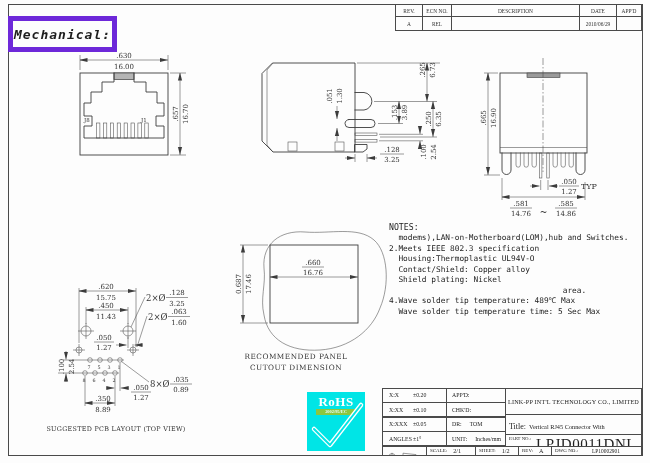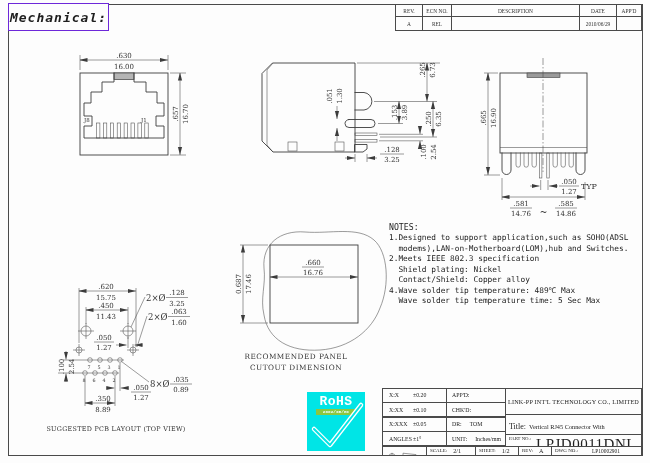--- a/index.html
+++ b/index.html
@@ -1,19 +1,19 @@
 <!DOCTYPE html>
 <html><head>
 <meta charset="utf-8">
 <style>
   html,body{margin:0;padding:0;background:#e8e8e8}
   .page{position:relative;width:650px;height:463px;background:#fdfdfd;overflow:hidden;
         font-family:"Liberation Serif",serif;color:#333}
   .frame{position:absolute;left:8px;top:4px;width:633px;height:450px;border:1px solid #4a4a4a}
-  .mech{position:absolute;left:8px;top:3px;width:99px;height:26px;border:1px solid #6d28d9;
+  .mech{position:absolute;left:8px;top:16px;width:99px;height:26px;border:5px solid #6d28d9;
         display:flex;align-items:center;justify-content:center;
         font:italic bold 13px "DejaVu Sans Mono",monospace;letter-spacing:1px;color:#1e1e1e;background:#fdfdfd}
   
   .rt{position:absolute;box-sizing:border-box;border:0.6px solid #4a4a4a;
       display:flex;align-items:center;justify-content:center;
       font-family:"Liberation Serif",serif;font-size:5.4px;color:#333;background:#fdfdfd}
   
   .notes{position:absolute;left:389px;top:221px;width:258px;color:#222;
          font-family:"DejaVu Sans Mono",monospace}
   .notes .nhd{font-size:8.2px;line-height:12px}
@@ -24,21 +24,21 @@
   .tn{stroke:#4a4a4a;stroke-width:0.55;fill:none}
   .cl{stroke:#4a4a4a;stroke-width:0.55;fill:none;stroke-dasharray:7 2 1.5 2}
   .dt{font-size:7px}
   .pfx{font-size:8.5px}
   .pl{font-size:4.8px}
   .jl{font-size:5.5px}
   .cap{font-size:7.3px;letter-spacing:0.5px}
   .cap2{font-size:6.4px;letter-spacing:0.3px}
   
   .rohs{position:absolute;left:307px;top:392px;width:58px;height:59px;background:#00e5e6;
-        font-family:Liberation Mono, monospace;text-align:center}
+        font-family:Liberation Serif, serif;text-align:center}
   .rohs .rt1{font-weight:bold;font-size:13px;color:#fff;letter-spacing:0.5px;padding-top:3px;line-height:13px}
   .rohs .rt2{width:40px;margin:1px auto 0;background:#8dc63f;color:#e8ffff;font-weight:bold;font-size:4.4px;line-height:6px}
   .rohs svg{position:absolute;left:0;top:0}
   
   .tblock{position:absolute;left:382px;top:388px;width:260px;height:67px;background:#fdfdfd}
   .tb{position:absolute;box-sizing:border-box;border:0.6px solid #4a4a4a;color:#222;
       font-family:"Liberation Serif",serif;overflow:hidden}
   .tb .lab{font-size:5px}
   .tb .val{font-size:6.2px}
   .tol{display:flex;align-items:center}
@@ -397,25 +397,26 @@
         <line class="tn" x1="85" y1="403" x2="115" y2="403" marker-start="url(#ms)" marker-end="url(#me)"></line>
         <text class="dt" x="103" y="400.8" text-anchor="middle">.350</text>
         <text class="dt" x="103" y="411.5" text-anchor="middle">8.89</text>
       </g>
       <text class="cap2" x="116" y="431" text-anchor="middle">SUGGESTED PCB LAYOUT (TOP VIEW)</text>
     </g>
   </svg>
 
   <div class="notes">
     <div class="nhd">NOTES:</div>
-    <div class="nln">1.Designed to support application,such as SOHO(ADSL</div>
     <div class="nln">  modems),LAN-on-Motherboard(LOM),hub and Switches.</div>
     <div class="nln">2.Meets IEEE 802.3 specification</div>
+    <div class="nln">  Housing:Thermoplastic UL94V-O</div>
+    <div class="nln">  Contact/Shield: Copper alloy</div>
     <div class="nln">  Shield plating: Nickel</div>
-    <div class="nln">  Contact/Shield: Copper alloy</div>
+    <div class="nln">                                     area.</div>
     <div class="nln">4.Wave solder tip temperature: 489℃ Max</div>
     <div class="nln">  Wave solder tip temperature time: 5 Sec Max</div>
   </div>
 
   <div class="rohs">
     <div class="rt1">RoHS</div>
     <div class="rt2">2002/95/EC</div>
     <svg width="58" height="59">
       <polyline points="7,37 23,53 54,13" fill="none" stroke="#ffffff" stroke-width="4.5" stroke-linecap="round" stroke-linejoin="round"></polyline>
       <polyline points="7,37 23,53 54,13" fill="none" stroke="#00e5e6" stroke-width="2" stroke-linecap="round" stroke-linejoin="round"></polyline>

